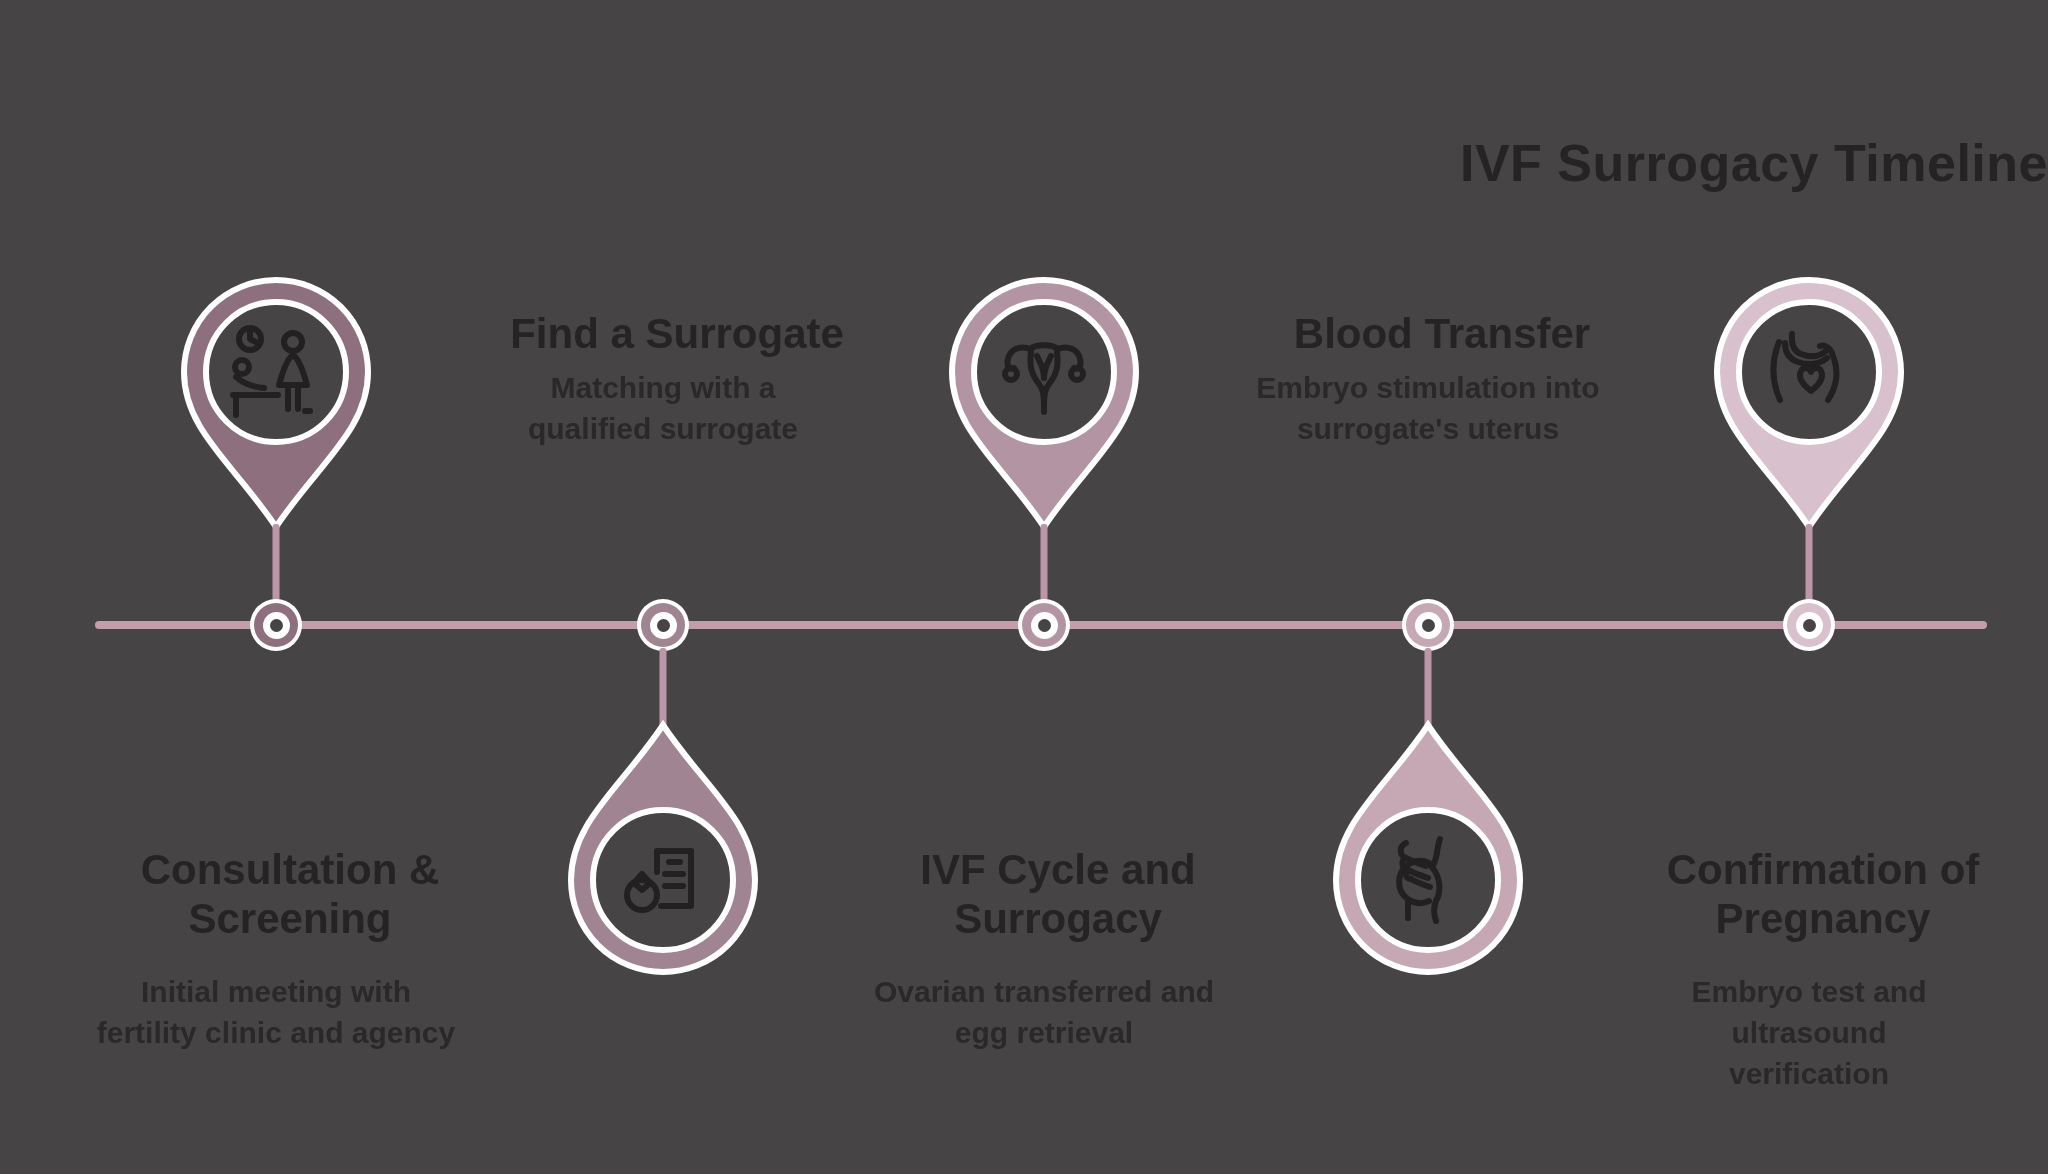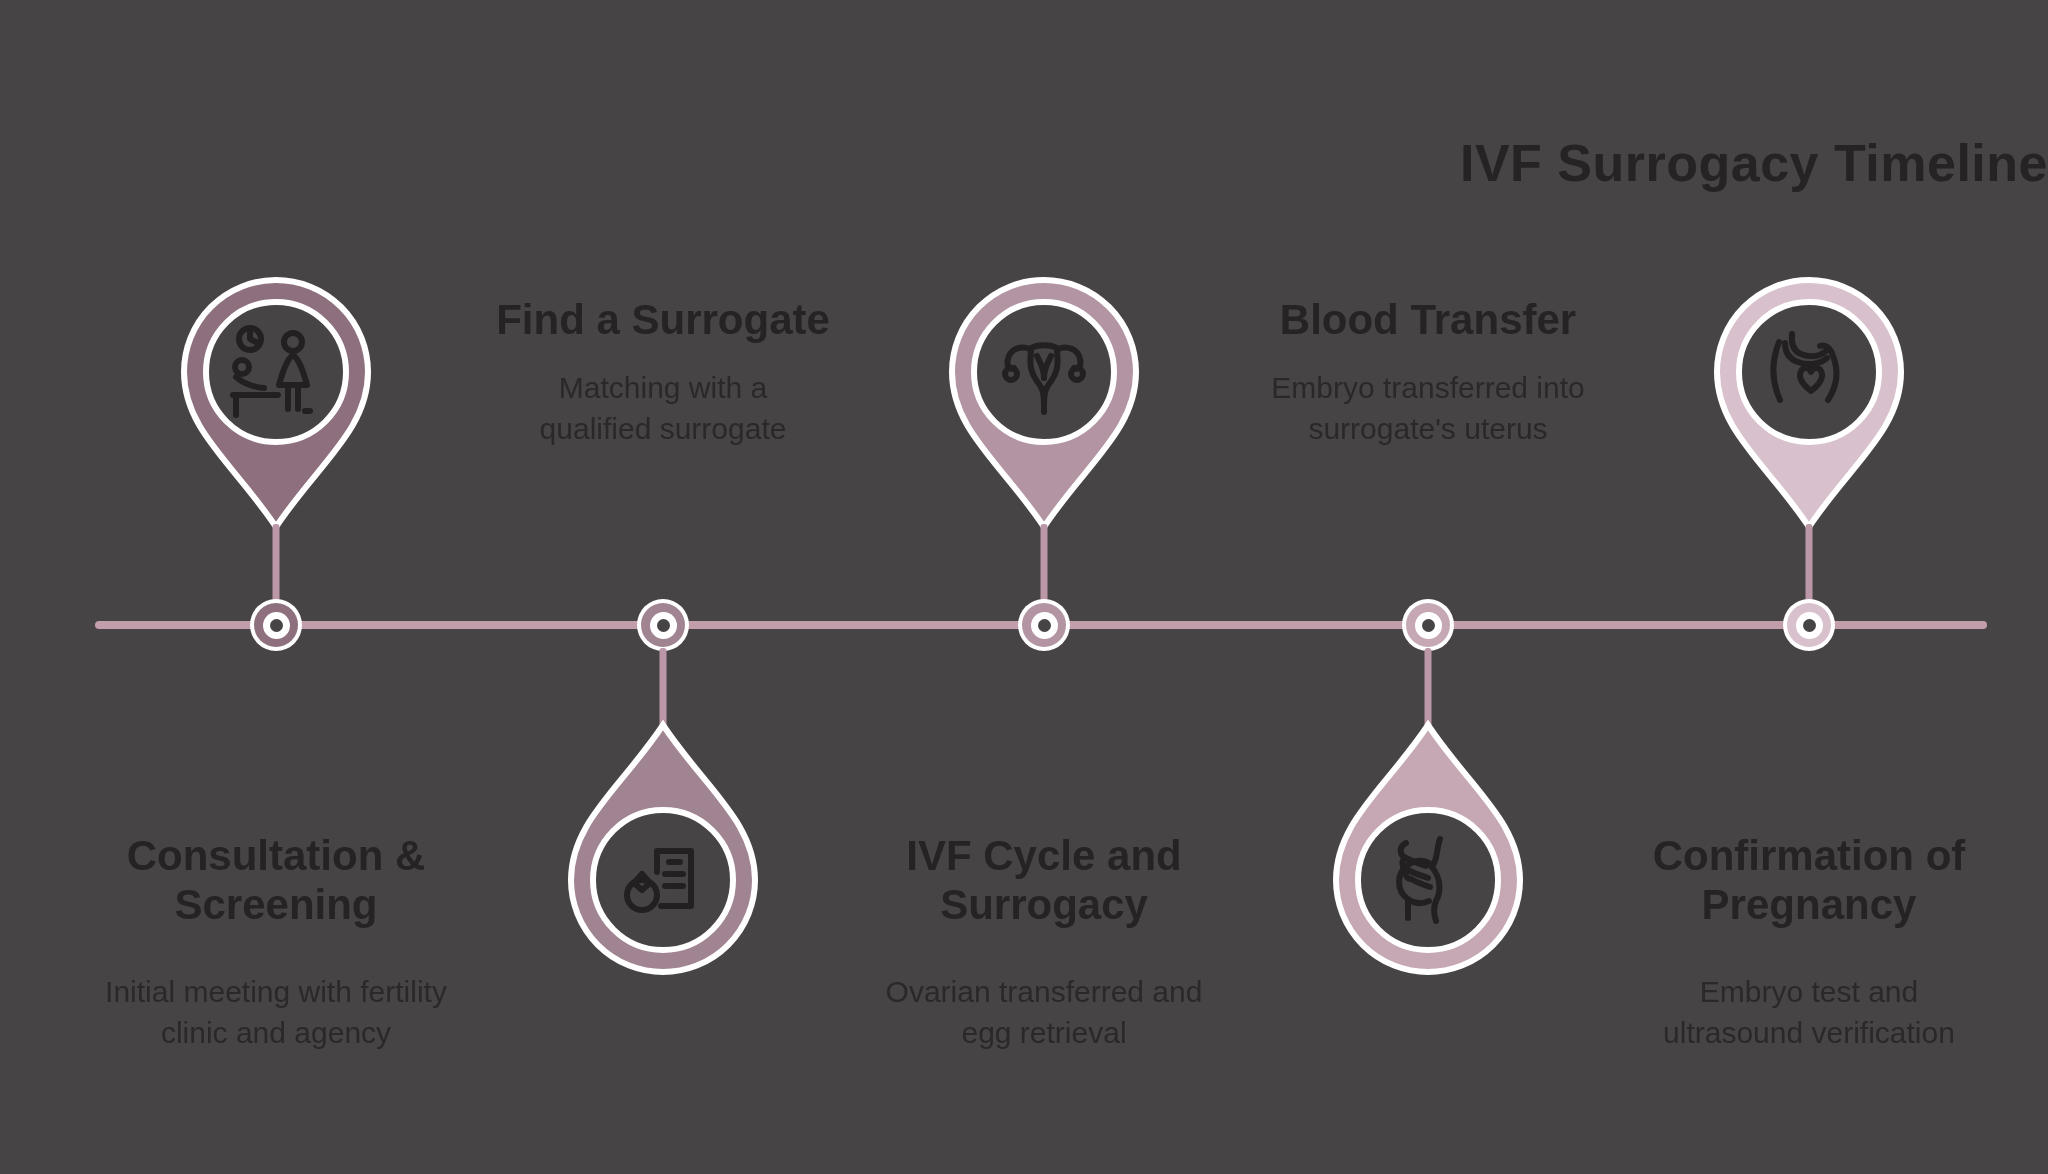--- a/index.html
+++ b/index.html
@@ -15,23 +15,23 @@
   .pin-bottom{top:720px;}
   .stem{width:7px;background:#bb97a7;border-radius:3px;}
   .stem-top{top:524px;height:80px;}
   .stem-bottom{top:648px;height:82px;}
   .node{top:599px;width:52px;height:52px;border-radius:50%;background:#ffffff;
         display:flex;align-items:center;justify-content:center;}
   .node-ring{width:44px;height:44px;border-radius:50%;display:flex;align-items:center;justify-content:center;}
   .node-inner{width:27px;height:27px;border-radius:50%;background:#ffffff;
         display:flex;align-items:center;justify-content:center;}
   .node-core{width:13px;height:13px;border-radius:50%;background:#474445;}
-  .stage-title{margin:0;font-size:42px;line-height:1.16;font-weight:bold;color:#262324;
+  .stage-title{margin:14px;font-size:42px;line-height:1.16;font-weight:bold;color:#262324;
         text-align:center;white-space:normal;width:max-content;}
-  .stage-desc{margin:0;font-size:30px;line-height:1.36;font-weight:normal;color:#2b2829;
+  .stage-desc{margin:0;font-size:30px;line-height:1.36;font-weight:bold;color:#2b2829;
         text-align:center;width:max-content;}
   .t-above-head{top:296px;}
   .t-above-desc{top:368px;}
   .t-below-head{top:832px;}
   .t-below-desc{top:972px;}
   .icon-stroke{fill:none;stroke:#232021;stroke-width:6;stroke-linecap:round;stroke-linejoin:round;}
 </style>
 </head>
 <body>
 
@@ -118,21 +118,21 @@
           <div class="node-core"></div>
         </div>
       </div>
     </div>
     <h2 class="stage-title t-below-head" style="max-width:310px">IVF Cycle and Surrogacy</h2>
     <p class="stage-desc t-below-desc" style="max-width:352px">Ovarian transferred and egg retrieval</p>
   </section>
 
   <section class="stage" style="left:1428px">
     <h2 class="stage-title t-above-head" style="max-width:520px">Blood Transfer</h2>
-    <p class="stage-desc t-above-desc" style="max-width:345px">Embryo transferred into surrogate's uterus</p>
+    <p class="stage-desc t-above-desc" style="max-width:345px">Embryo stimulation into surrogate's uterus</p>
     <div class="node">
       <div class="node-ring" style="background: rgb(198, 168, 181);">
         <div class="node-inner">
           <div class="node-core"></div>
         </div>
       </div>
     </div>
     <div class="stem stem-bottom"></div>
     <svg class="pin pin-bottom" width="200" height="260" viewBox="0 0 200 260">
       <path stroke="#ffffff" stroke-width="6" d="M100,5 C58,68 8,102 8,160 a92,92 0 1,0 184,0 C192,102 142,68 100,5 Z" fill="#c6a8b5"></path>

